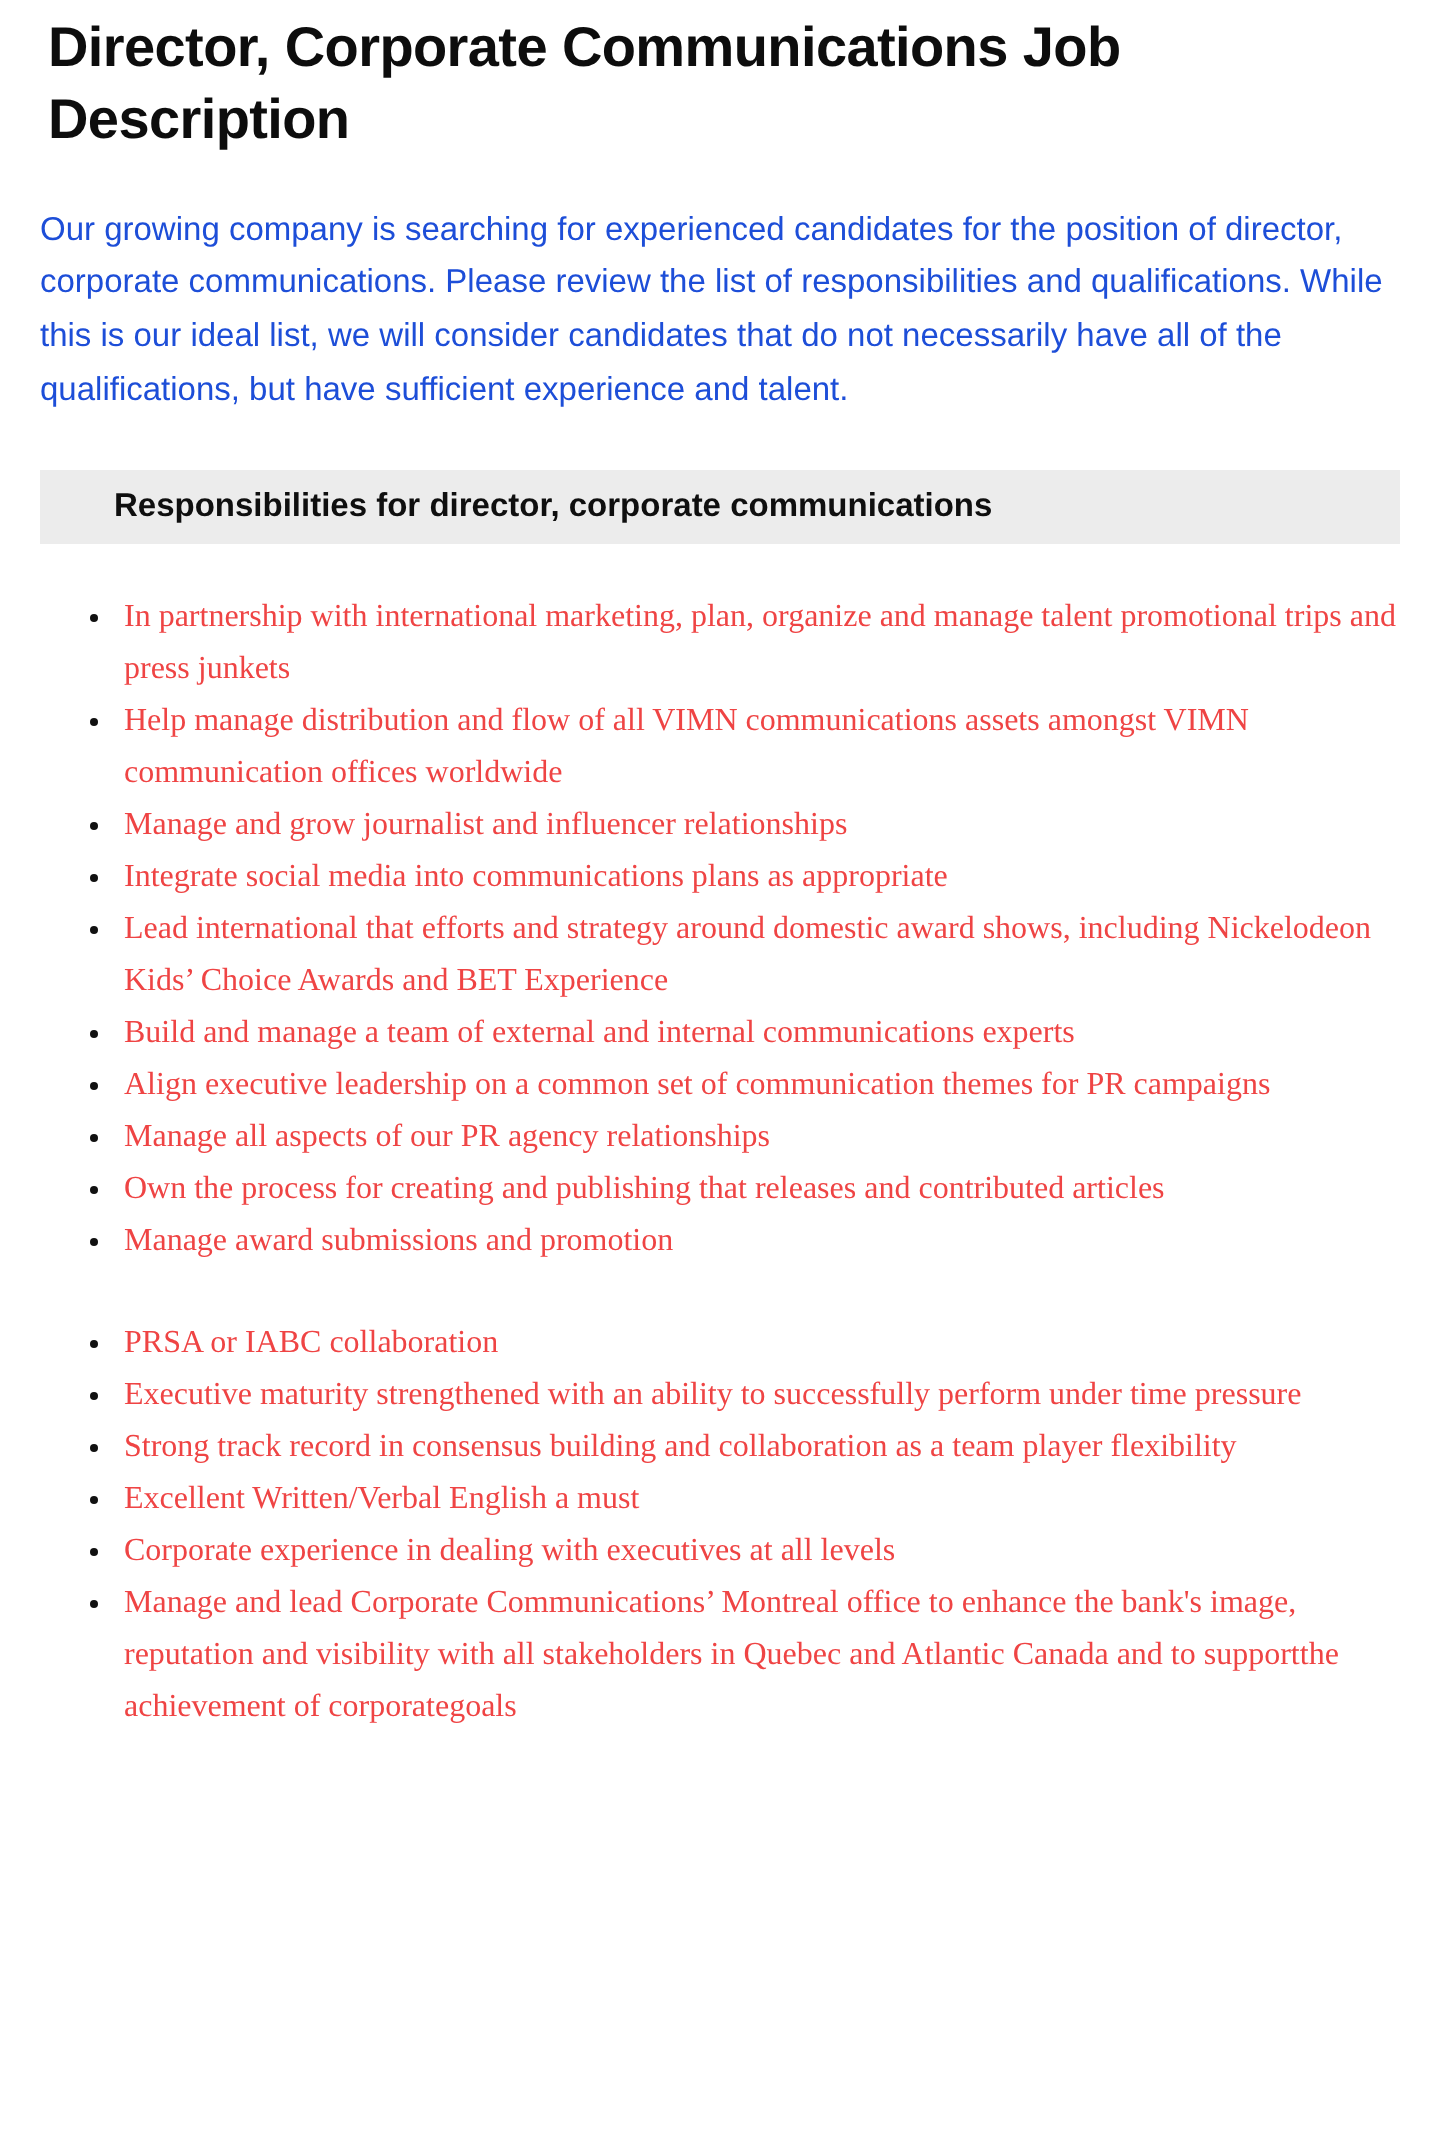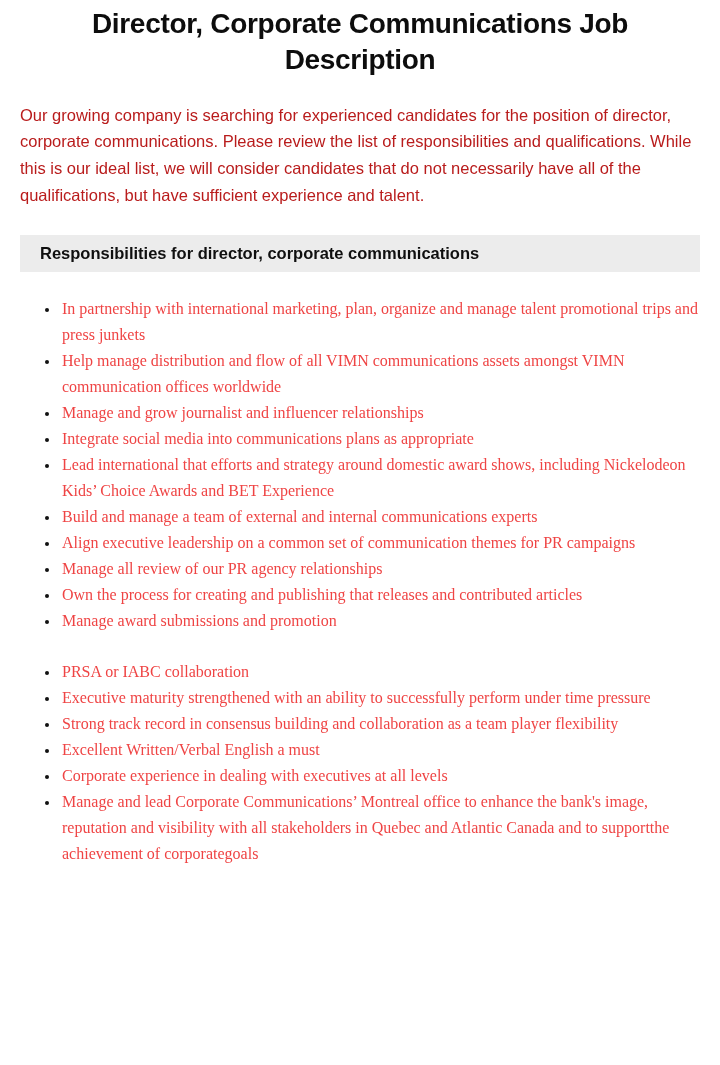--- a/index.html
+++ b/index.html
@@ -15,35 +15,34 @@
   }
   .page {
     width: 100%;
     height: 100%;
     position: relative;
   }
   .title {
     margin: 6px 24px 0;
     font-size: 28px;
     font-weight: 700;
-    text-align: center;
     line-height: 1.28;
     letter-spacing: -0.3px;
     color: #0d0d0d;
   }
   .intro {
     margin: 24px 20px 0;
     font-size: 16.5px;
     line-height: 1.62;
-    color: #b91c1c;
+    color: #1d4ed8;
   }
   .section-heading {
     margin: 26px 20px 0;
     background: #ececec;
-    padding: 9px 20px;
+    padding: 9px 37px;
     font-size: 16.5px;
     font-weight: 700;
     color: #0f0f0f;
   }
   .bullet-list {
     margin: 24px 20px 0;
     padding-left: 40px;
     font-size: 16px;
     line-height: 1.63;
     color: #ef4444;
@@ -80,21 +79,21 @@
       <li class="bullet-item">Manage and grow journalist and influencer relationships</li>
 
       <li class="bullet-item">Integrate social media into communications plans as appropriate</li>
 
       <li class="bullet-item">Lead international that efforts and strategy around domestic award shows, including Nickelodeon Kids’ Choice Awards and BET Experience</li>
 
       <li class="bullet-item">Build and manage a team of external and internal communications experts</li>
 
       <li class="bullet-item">Align executive leadership on a common set of communication themes for PR campaigns</li>
 
-      <li class="bullet-item">Manage all review of our PR agency relationships</li>
+      <li class="bullet-item">Manage all aspects of our PR agency relationships</li>
 
       <li class="bullet-item">Own the process for creating and publishing that releases and contributed articles</li>
 
       <li class="bullet-item">Manage award submissions and promotion</li>
     </ul>
 
 
   <ul class="bullet-list">
 
       <li class="bullet-item">PRSA or IABC collaboration</li>

